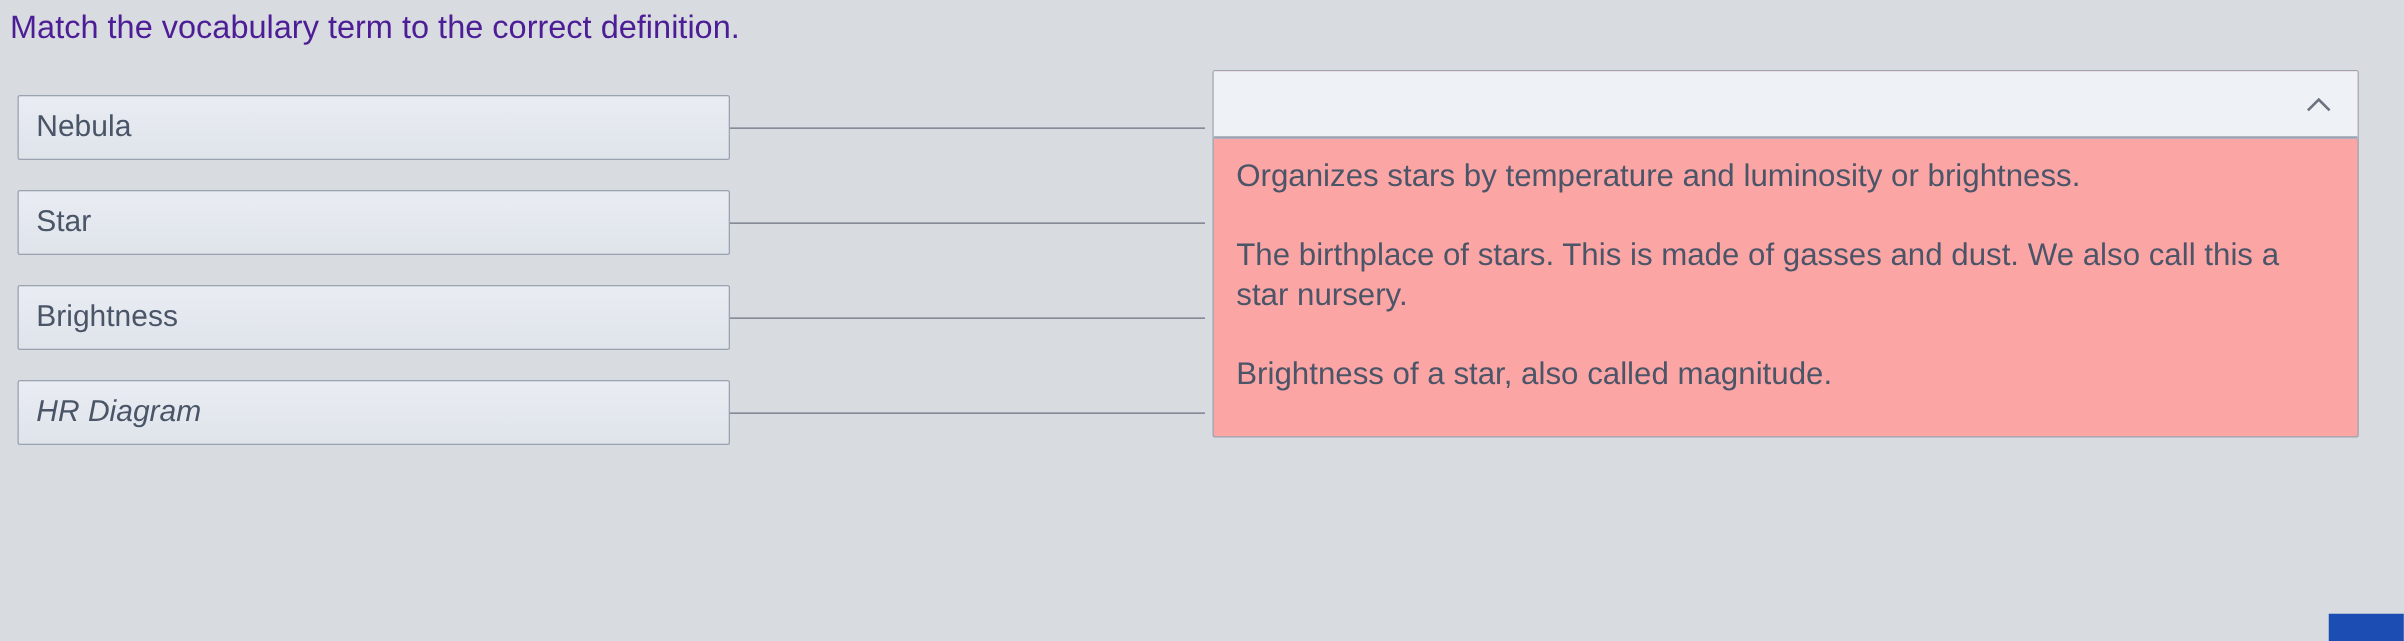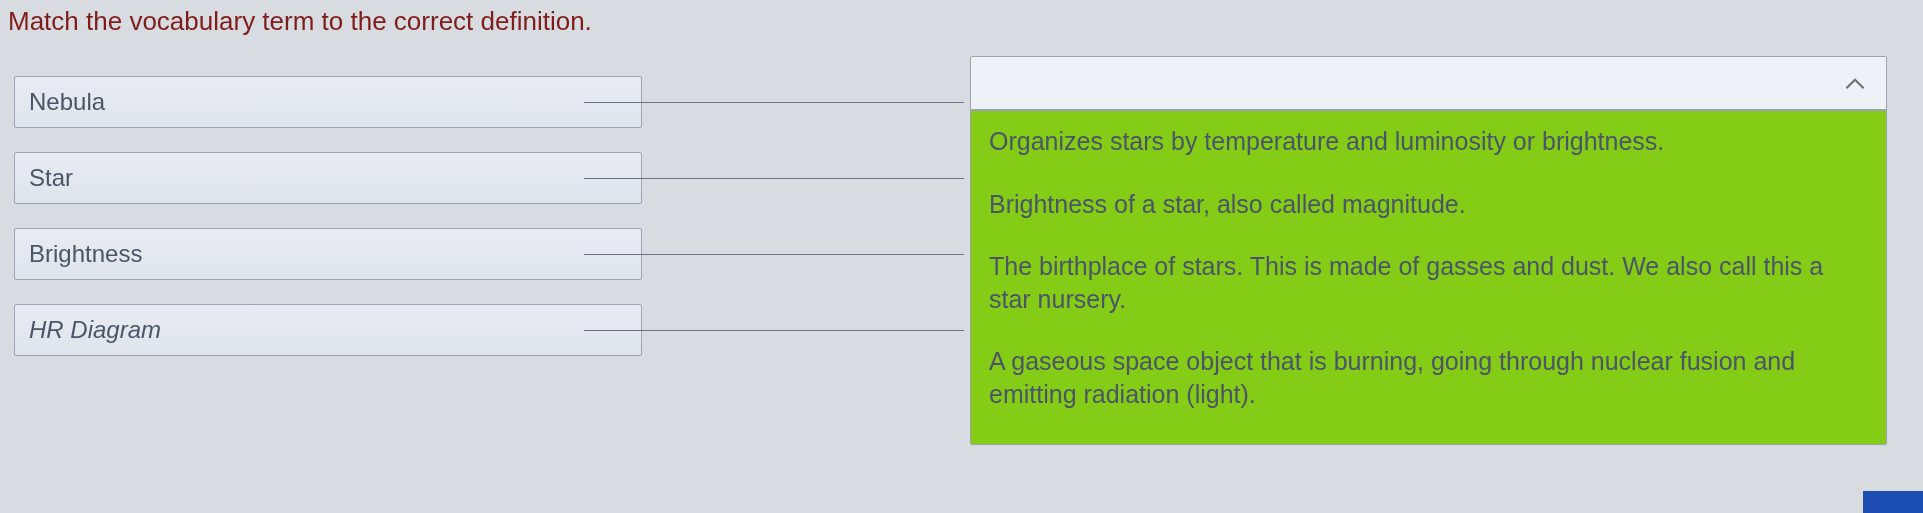--- a/index.html
+++ b/index.html
@@ -15,26 +15,26 @@
     height: 513px;
     position: relative;
     overflow: hidden;
   }
   .instruction {
     position: absolute;
     left: 8px;
     top: 6px;
     font-size: 26px;
     font-weight: 500;
-    color: #7f1d1d;
+    color: #4c1d95;
   }
   .term-box {
     position: absolute;
     left: 14px;
-    width: 628px;
+    width: 570px;
     height: 52px;
     background: linear-gradient(to bottom, #e9edf3, #dfe3ea);
     border: 1px solid #9aa3b1;
     border-radius: 2px;
     display: flex;
     align-items: center;
     padding-left: 14px;
     font-size: 24px;
     color: #4a5568;
   }
@@ -51,21 +51,21 @@
   .conn-1 { left: 584px; top: 102px; width: 380px; }
   .conn-2 { left: 584px; top: 178px; width: 380px; }
   .conn-3 { left: 584px; top: 254px; width: 380px; }
   .conn-4 { left: 584px; top: 330px; width: 380px; }
 
   .answer-panel {
     position: absolute;
     left: 970px;
     top: 56px;
     right: 36px;
-    background: #84cc16;
+    background: #fca5a5;
     border: 1px solid #9aa3b1;
     border-radius: 2px;
     padding: 0 0 20px 0;
   }
   .answer-input {
     width: 100%;
     height: 54px;
     border: none;
     border-bottom: 2px solid #9aa3b1;
     background: #eef1f6;
@@ -139,23 +139,20 @@
   <span class="collapse-icon">
     <svg viewBox="0 0 24 24">
         <polyline points="4,16 12,8 20,16"></polyline>
       </svg>
   </span>
 
   <div class="option">
     <span>Organizes stars by temperature and luminosity or brightness.</span>
   </div>
   <div class="option">
-    <span>Brightness of a star, also called magnitude.</span>
-  </div>
-  <div class="option">
     <span>The birthplace of stars. This is made of gasses and dust. We also call this a star nursery.</span>
   </div>
   <div class="option">
-    <span>A gaseous space object that is burning, going through nuclear fusion and emitting radiation (light).</span>
+    <span>Brightness of a star, also called magnitude.</span>
   </div>
 </div>
 
 <div class="bottom-blue"></div>
 
 </body></html>

